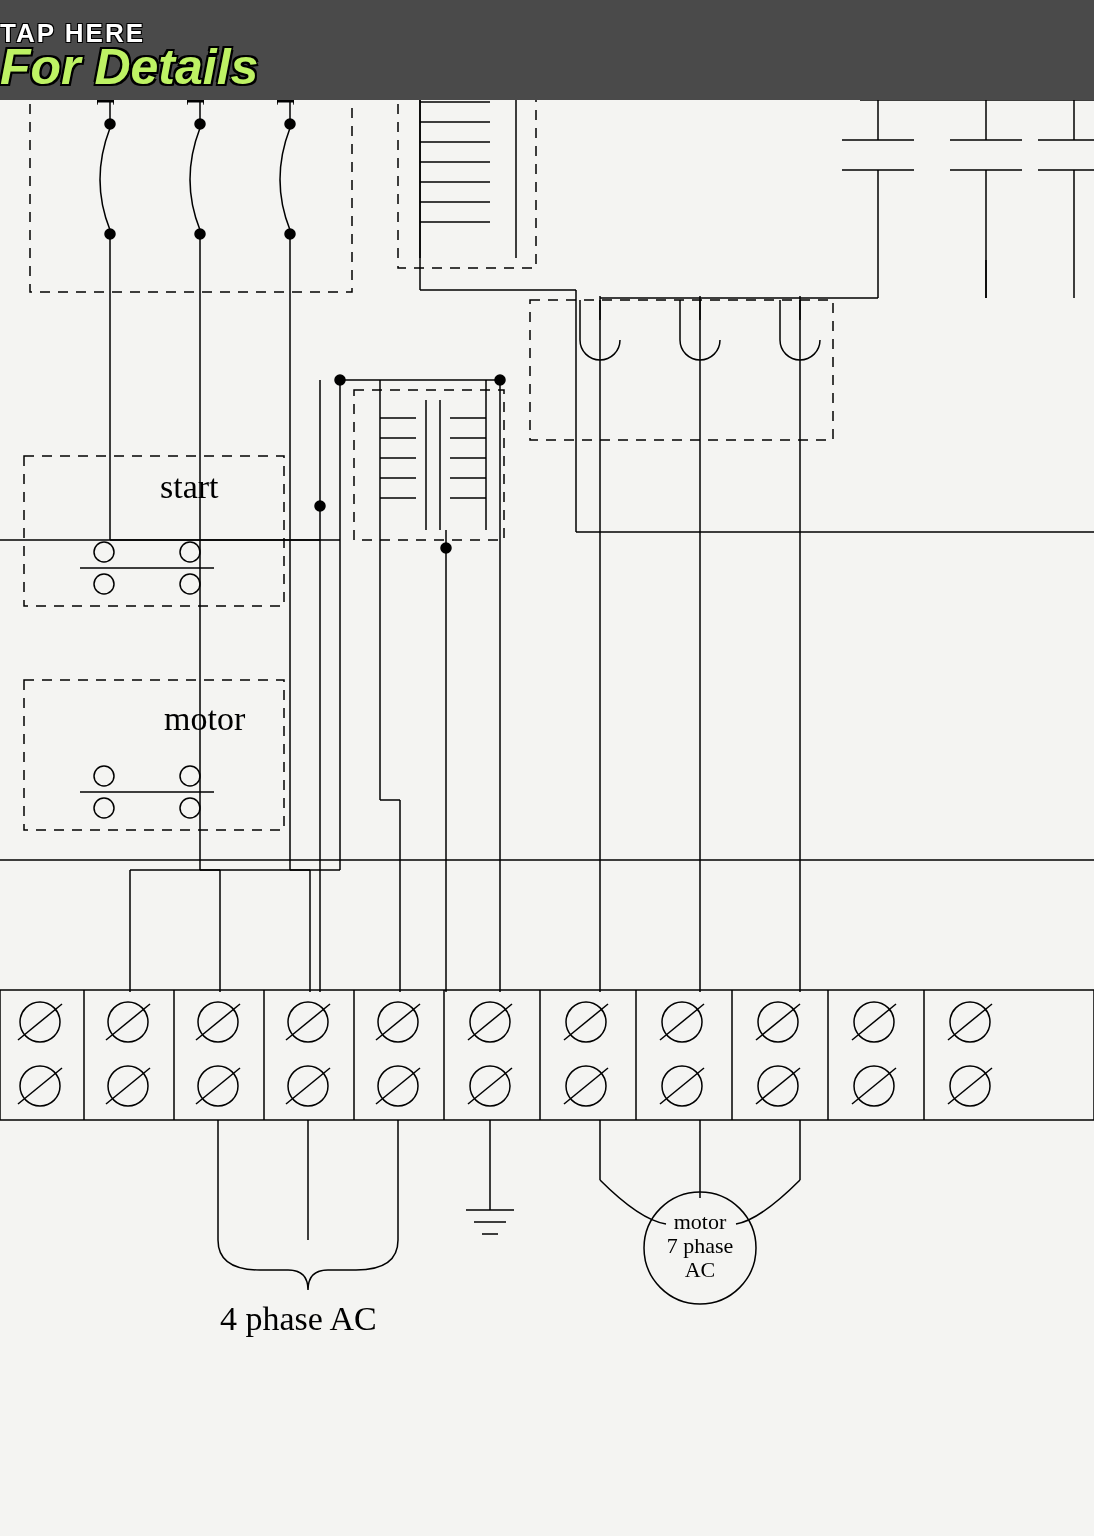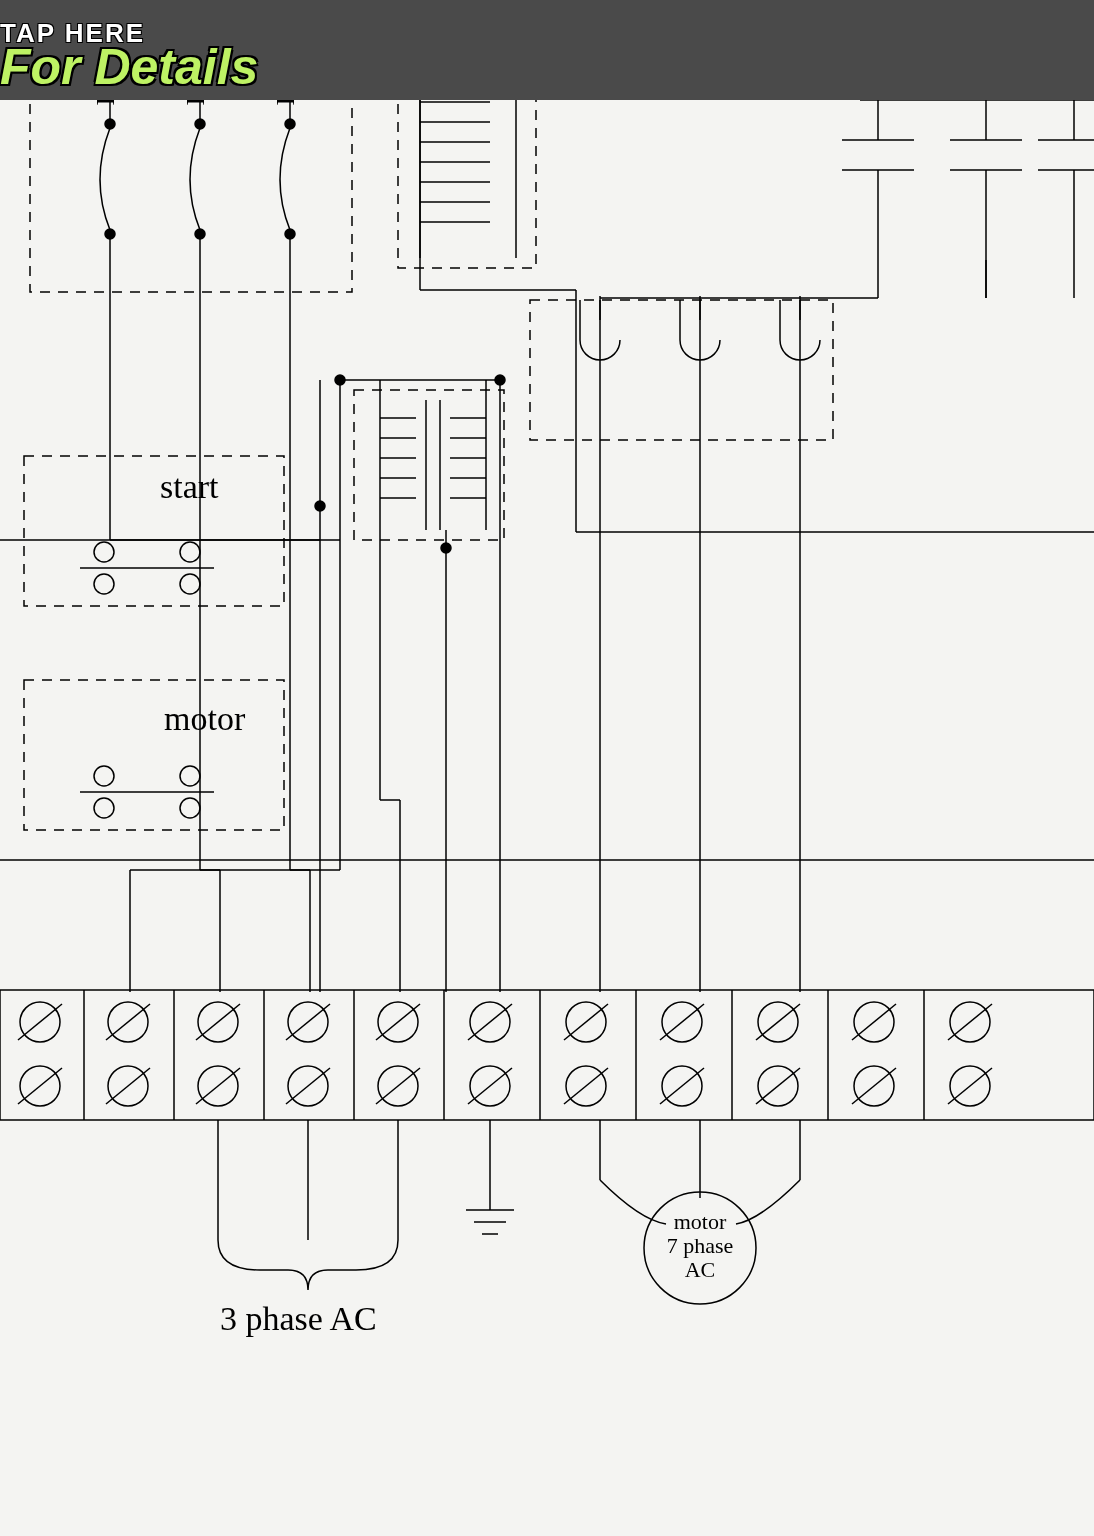--- a/index.html
+++ b/index.html
@@ -319,21 +319,21 @@
   </g>
 </svg>
 
 <div class="lbl-small" style="left:92px;top:76px;transform:rotate(-90deg);">L1</div>
 <div class="lbl-small" style="left:182px;top:76px;transform:rotate(-90deg);">L2</div>
 <div class="lbl-small" style="left:272px;top:76px;transform:rotate(-90deg);">L3</div>
 
 <div class="lbl" style="left:160px;top:468px;">start</div>
 <div class="lbl" style="left:164px;top:700px;">motor</div>
 
-<div class="lbl" style="left:220px;top:1300px;">3 phase AC</div>
+<div class="lbl" style="left:220px;top:1300px;">4 phase AC</div>
 
 <div class="lbl-tiny" style="left:660px;top:1210px;width:80px;">
   <span>motor</span><br>
   <span>7 phase</span><br>
   <span>AC</span>
 </div>
 
 <div class="banner">
   <span class="t1">TAP HERE</span>
   <span class="t2">For Details</span>

